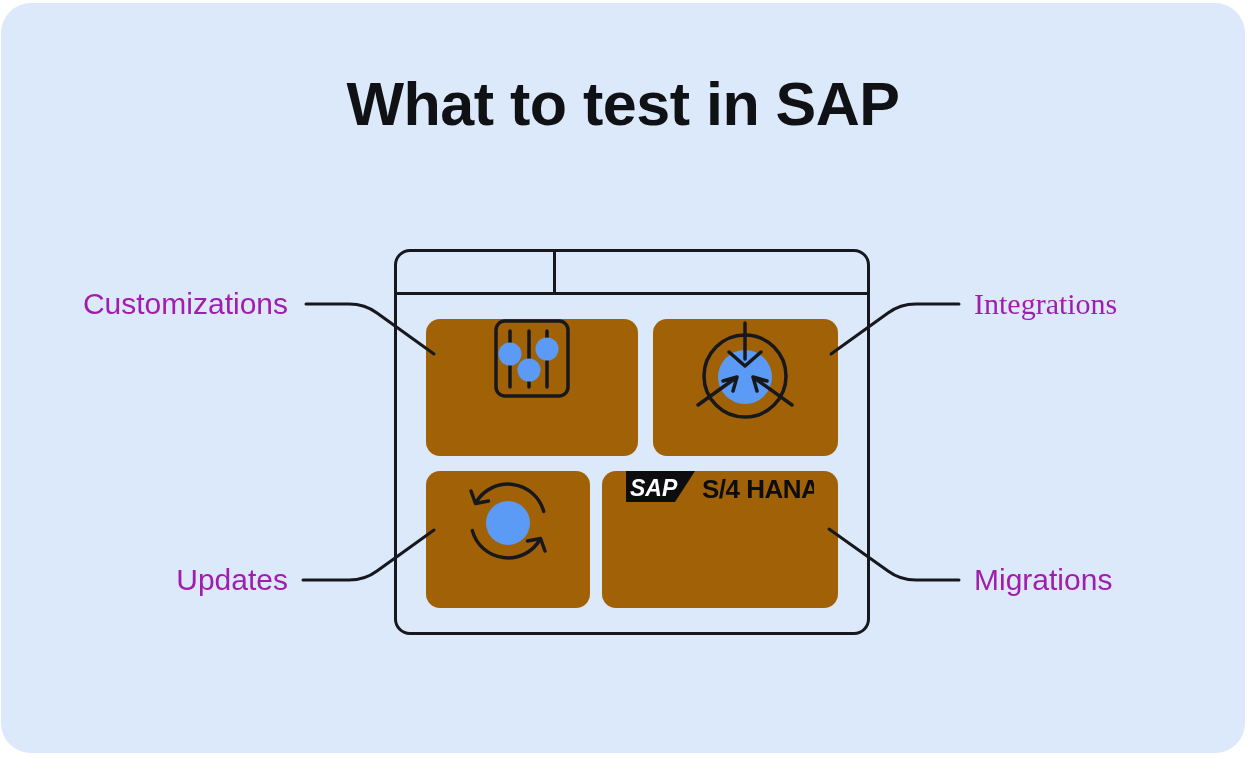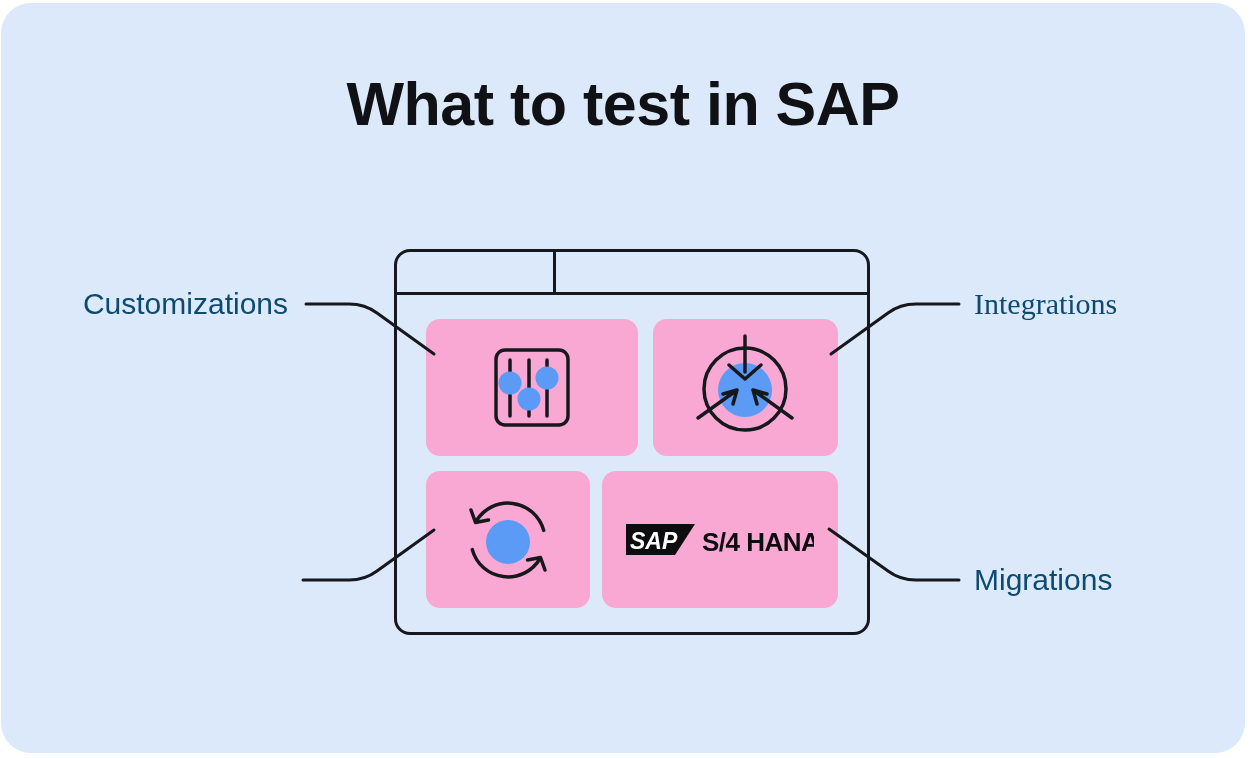--- a/index.html
+++ b/index.html
@@ -7,34 +7,34 @@
   .canvas{position:relative;width:1244px;height:750px;margin:3px 0 0 1px;
     background:#dce9fb;border-radius:30px;}
   .title{position:absolute;left:0;right:0;top:66px;text-align:center;
     font-size:61px;font-weight:700;letter-spacing:-0.5px;color:#101114;}
   
   .window{position:absolute;left:393px;top:246px;width:470px;height:380px;
     border:3px solid #16181d;border-radius:16px;background:transparent;}
   .tabbar{position:absolute;left:0;top:0;right:0;height:40px;border-bottom:3px solid #16181d;}
   .tab-divider{position:absolute;left:156px;top:0;width:3px;height:40px;background:#16181d;}
   
-  .card{position:absolute;background:#f9a8d4;border-radius:14px;
-    display:flex;align-items:center;justify-content:center;}
+  .card{position:absolute;background:#a16207;border-radius:14px;
+    display:flex;align-items:flex-start;justify-content:center;}
   .card-customizations{left:425px;top:316px;width:212px;height:137px;}
   .card-integrations{left:652px;top:316px;width:185px;height:137px;}
   .card-updates{left:425px;top:468px;width:164px;height:137px;}
   .card-migrations{left:601px;top:468px;width:236px;height:137px;}
   .icon-stroke{stroke:#16181d;stroke-width:3.5;fill:none;stroke-linecap:round;stroke-linejoin:round;}
   .icon-fill{fill:#5b9bf5;stroke:none;}
   
   .connectors{position:absolute;left:0;top:0;width:1244px;height:750px;pointer-events:none;z-index:5;}
   .connectors path{stroke:#16181d;stroke-width:3;fill:none;stroke-linecap:round;stroke-linejoin:round;}
   
   .callout{position:absolute;transform:translateY(-50%);font-size:30px;font-weight:400;
-    color:#0c4a6e;white-space:nowrap;z-index:2;}
+    color:#a21caf;white-space:nowrap;z-index:2;}
   .co-customizations{right:957px;top:301px;}
   .co-integrations{left:973px;top:301px;font-family:Liberation Serif, serif;}
   .co-updates{right:957px;top:577px;}
   .co-migrations{left:973px;top:577px;}
   .sap-text{font-family:"Liberation Sans",sans-serif;}
 </style>
 </head>
 <body>
 
 <div class="canvas">
@@ -90,15 +90,16 @@
 
   <svg class="connectors" viewBox="0 0 1244 750">
     <path d="M305,301 L348,301 Q364,301 376,310 L433,351"></path>
     <path d="M958,301 L915,301 Q899,301 887,310 L830,351"></path>
     <path d="M302,577 L348,577 Q364,577 376,568 L433,527"></path>
     <path d="M958,577 L915,577 Q899,577 887,568 L828,526"></path>
   </svg>
 
   <div class="callout co-customizations">Customizations</div>
   <div class="callout co-integrations">Integrations</div>
+  <div class="callout co-updates">Updates</div>
   <div class="callout co-migrations">Migrations</div>
 
 </div>
 
 </body></html>

